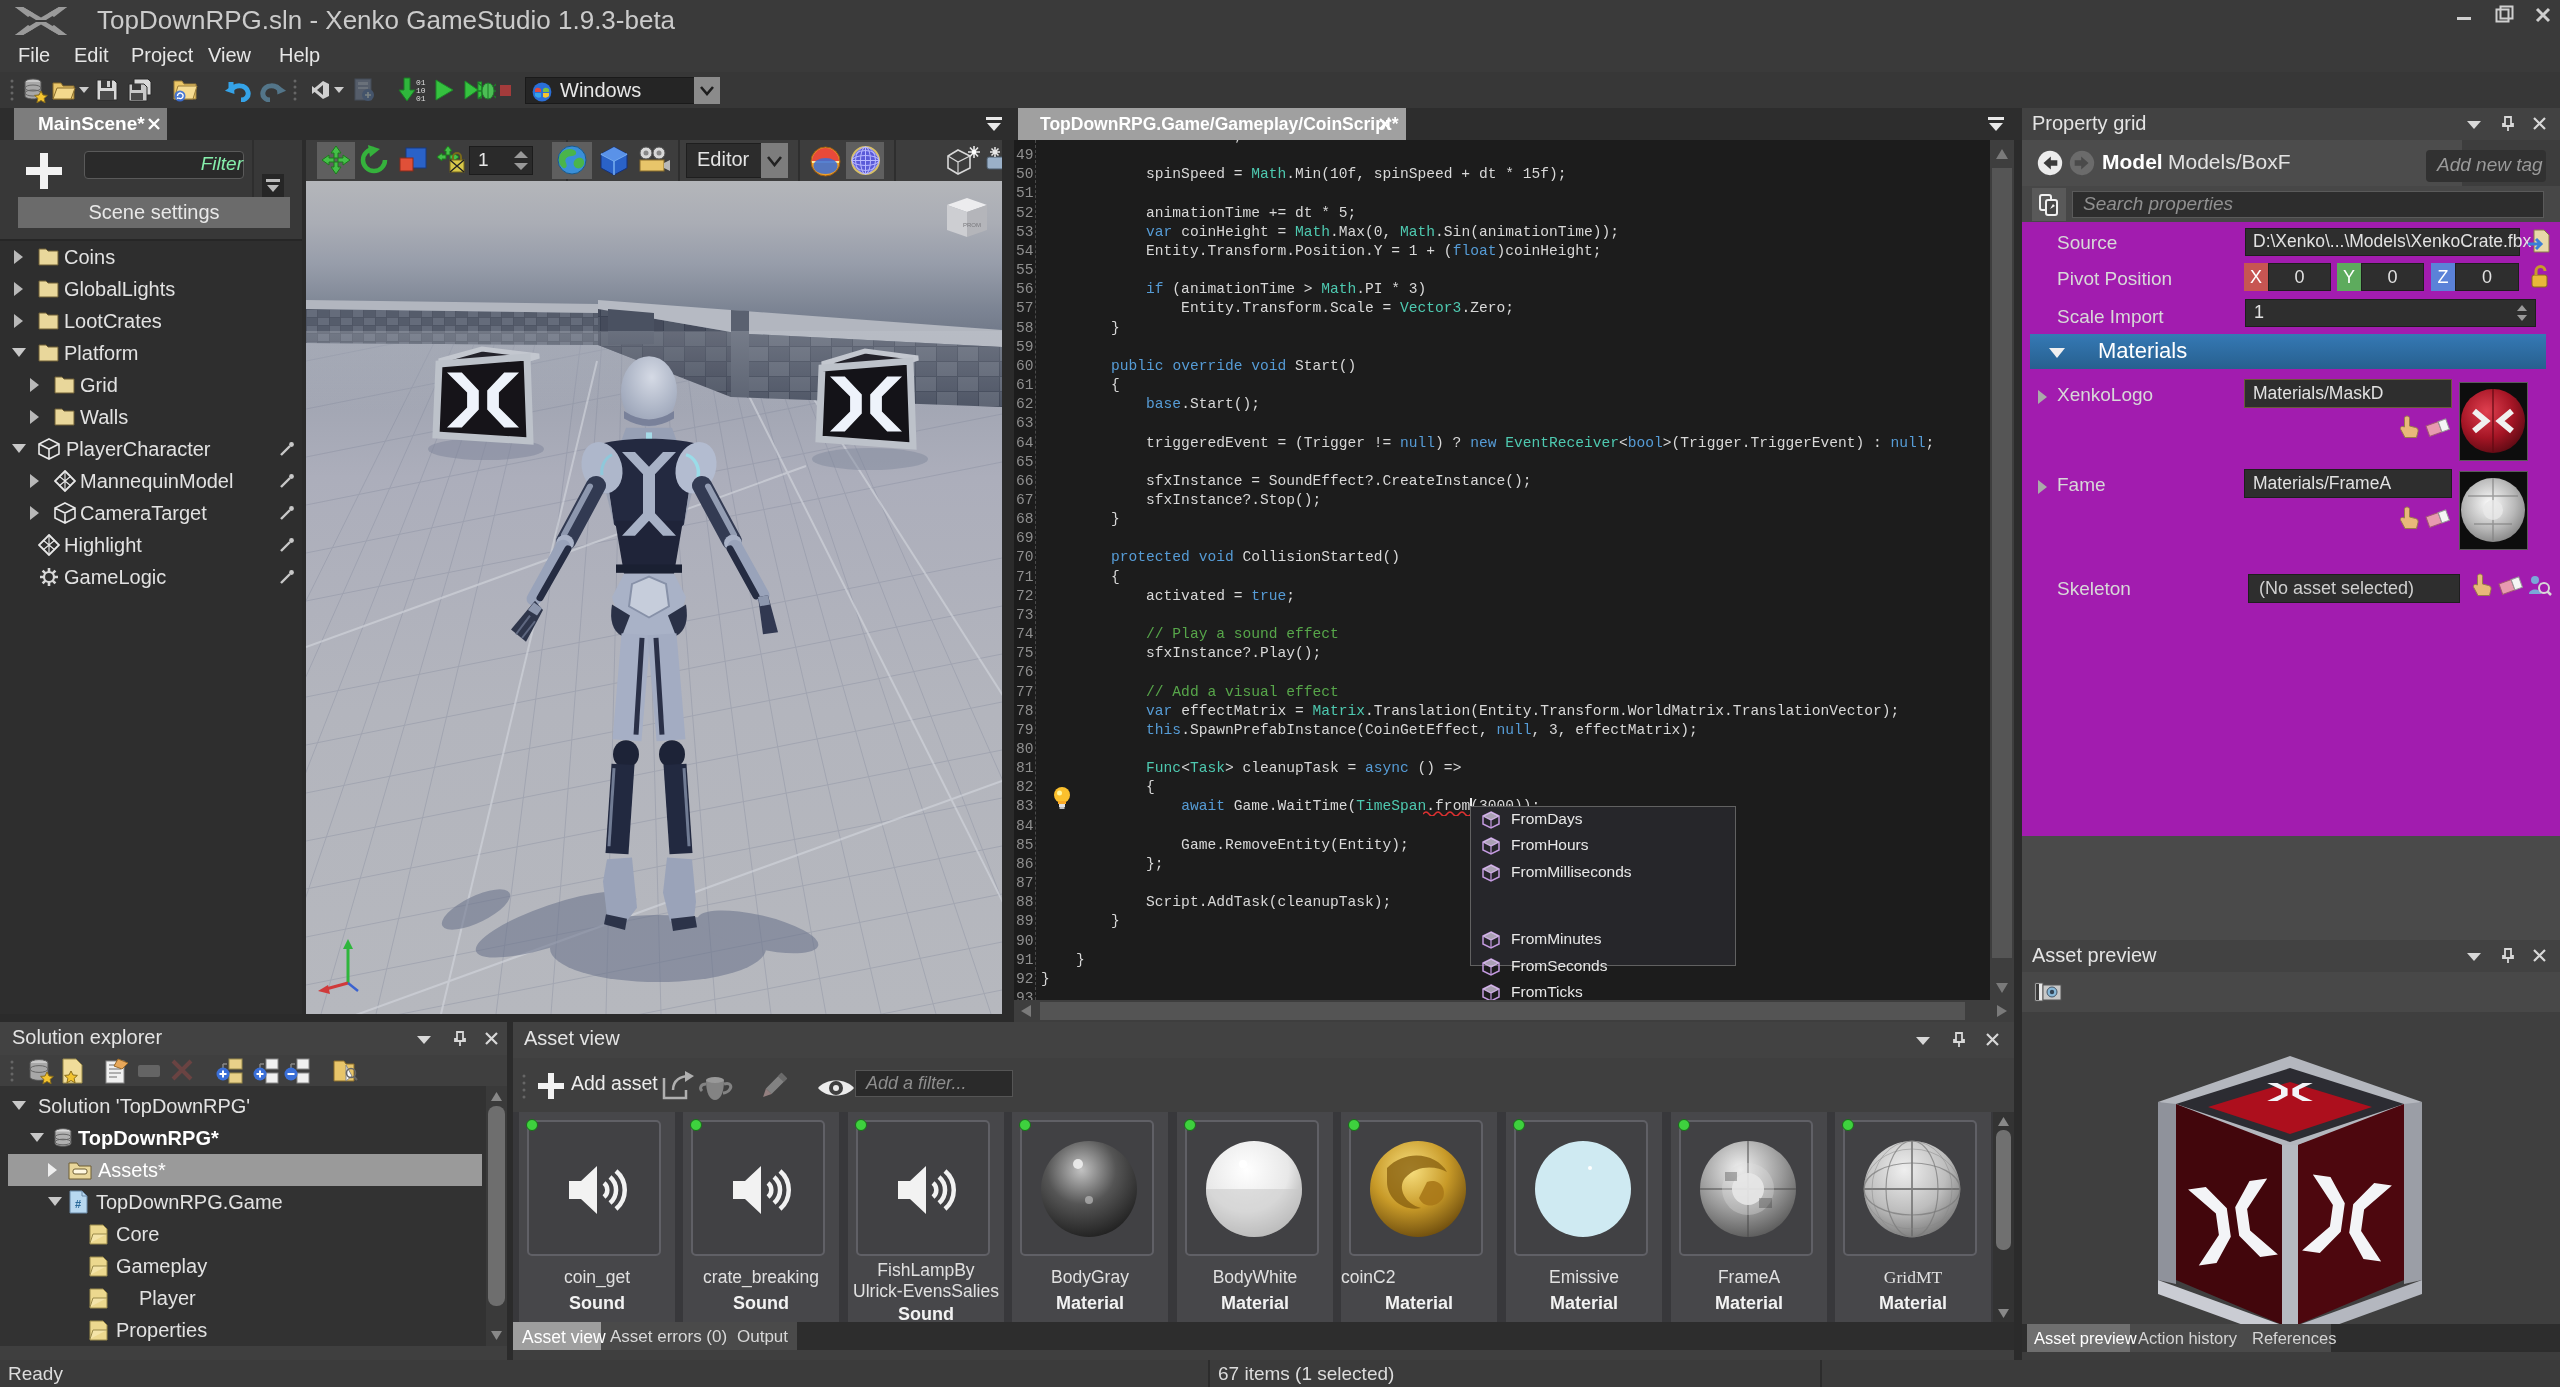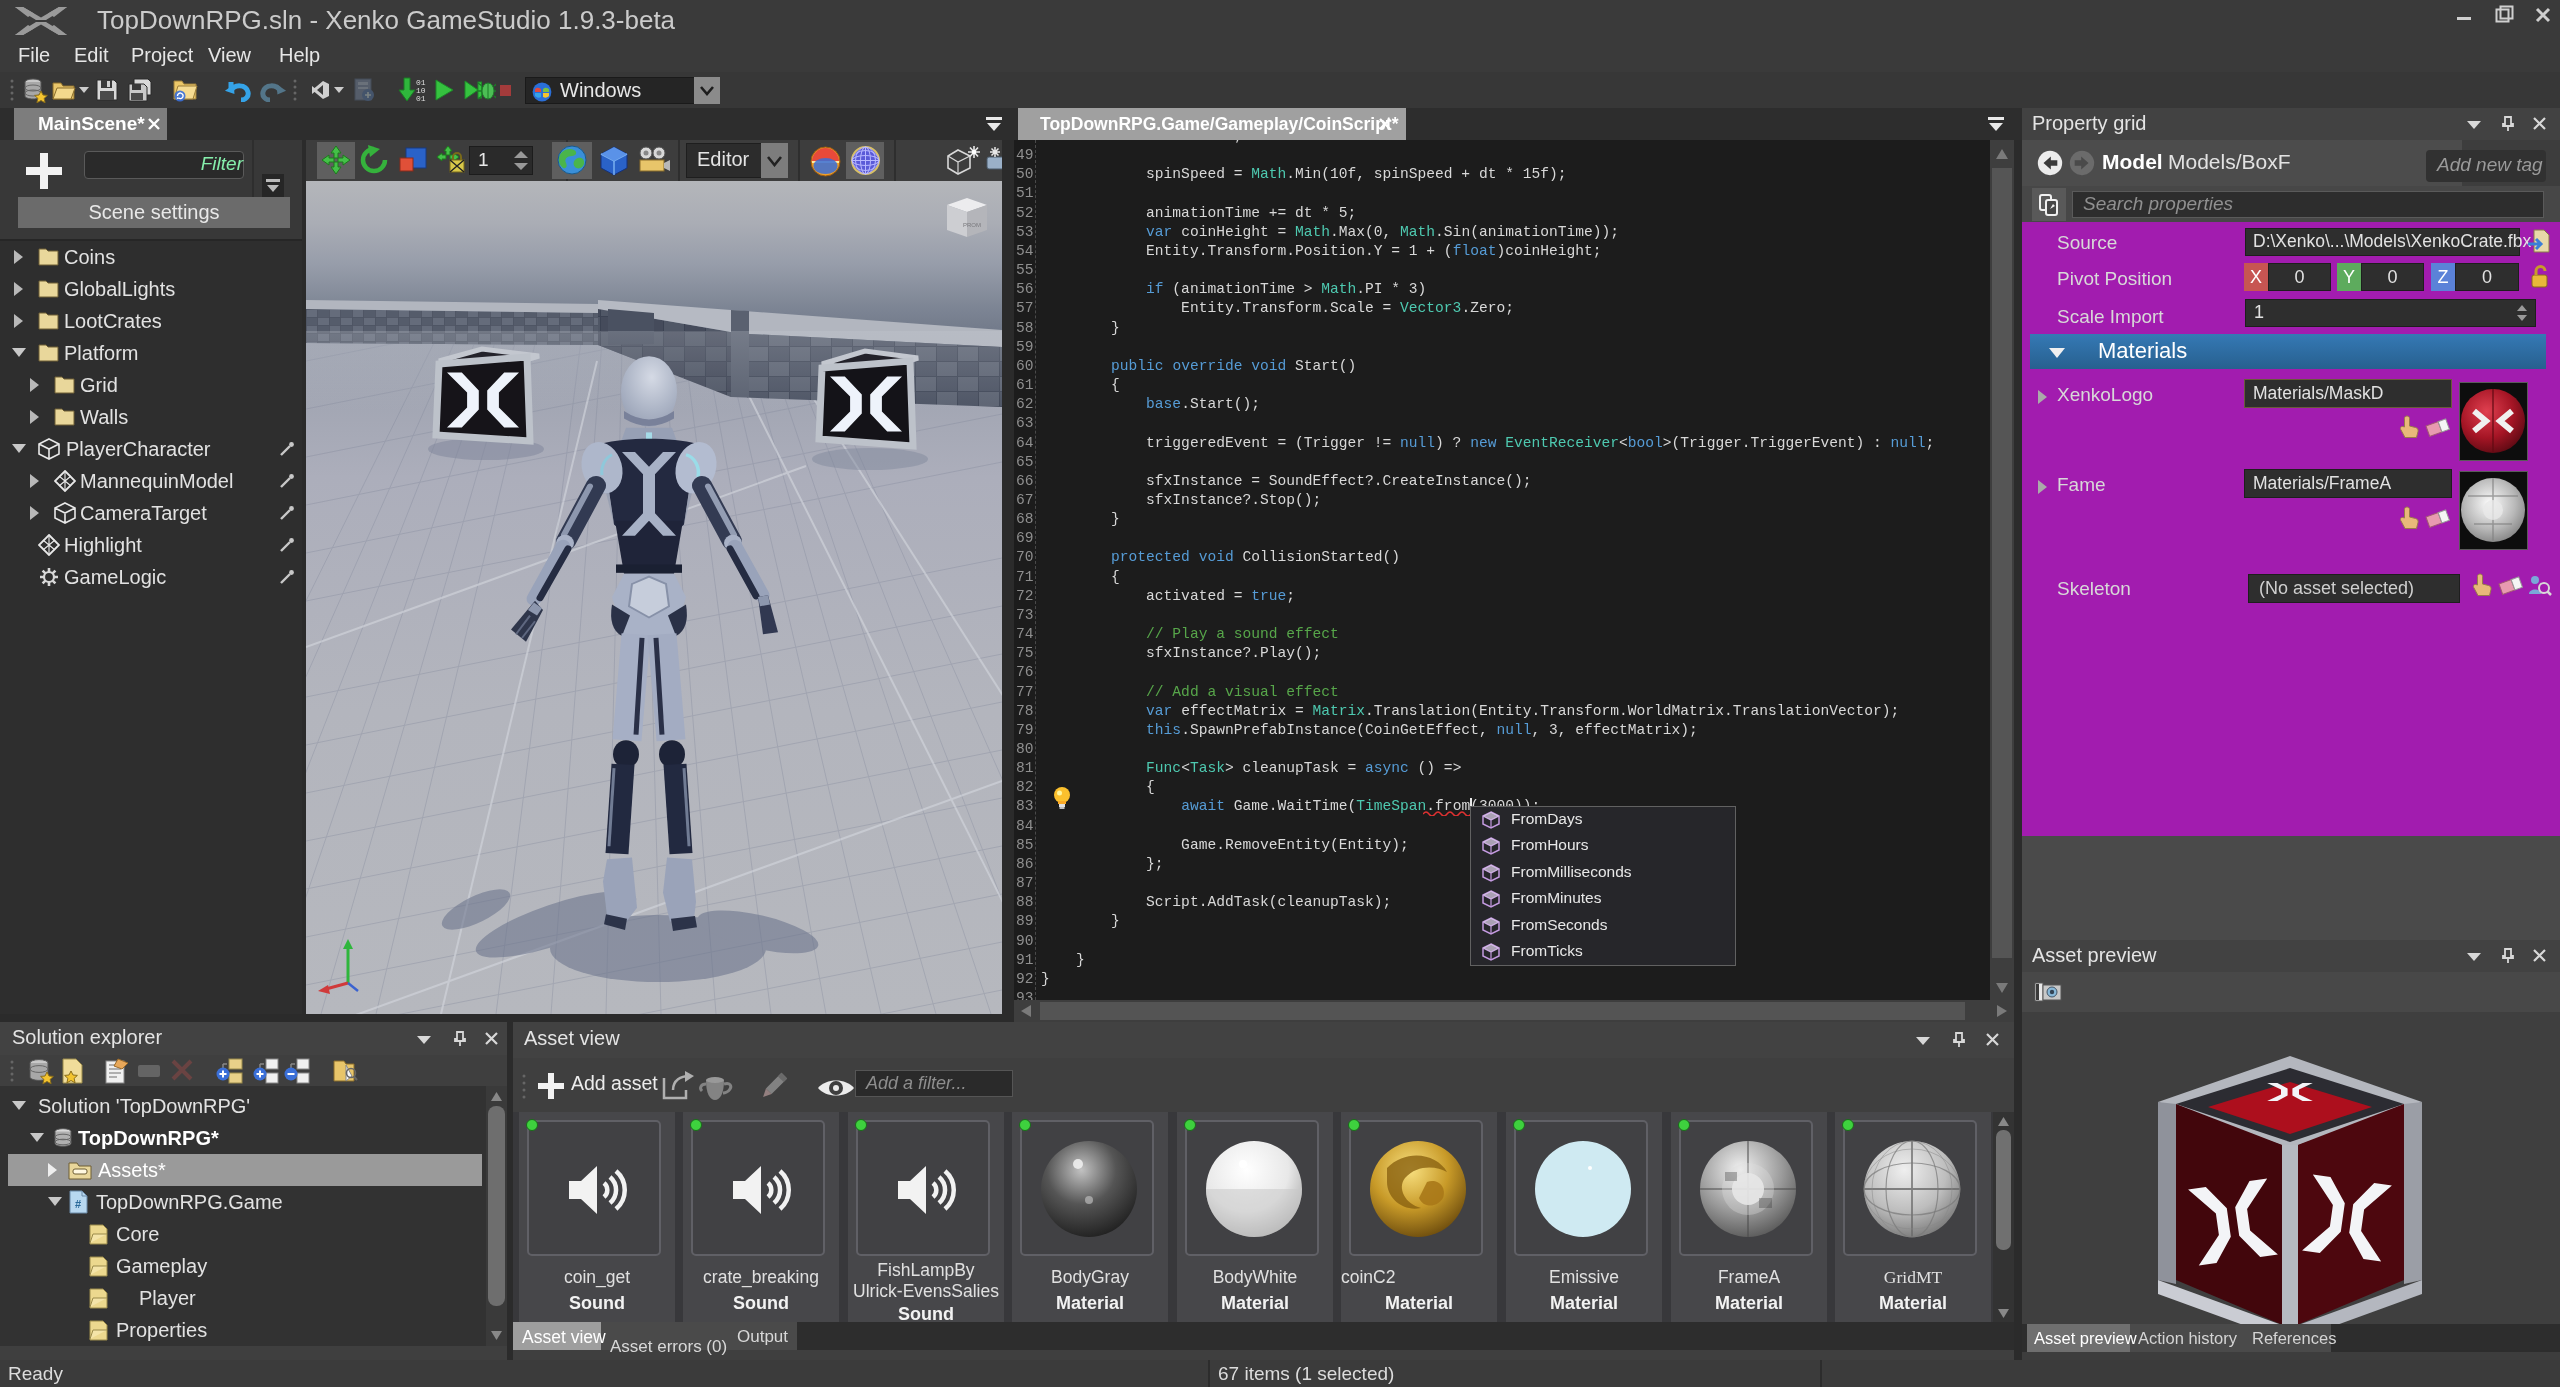--- a/index.html
+++ b/index.html
@@ -741,21 +741,21 @@
         <span class="abs" style="left:40px;top:3px;font-size:15.5px;color:#e8e8e8;">FromHours</span>
       </div>
     <div style="position:relative;height:26.4px;">
         <svg class="abs" style="left:11px;top:4px;" width="18" height="18" viewBox="0 0 18 18">
           <path d="M9 1 L17 5 V13 L9 17 L1 13 V5 Z" fill="none" stroke="#c49ae0" stroke-width="1.5"></path>
           <path d="M1 5 L9 9 L17 5 M9 9 V17" stroke="#c49ae0" stroke-width="1.2" fill="none"></path>
           <path d="M9 1 L17 5 L9 9 L1 5 Z" fill="#e2d4f0" opacity="0.7"></path>
         </svg>
         <span class="abs" style="left:40px;top:3px;font-size:15.5px;color:#e8e8e8;">FromMilliseconds</span>
       </div>
-    <div style="position:relative;height:26.4px;">
+    <div style="position:relative;height:26.4px;margin-top:41px;">
         <svg class="abs" style="left:11px;top:4px;" width="18" height="18" viewBox="0 0 18 18">
           <path d="M9 1 L17 5 V13 L9 17 L1 13 V5 Z" fill="none" stroke="#c49ae0" stroke-width="1.5"></path>
           <path d="M1 5 L9 9 L17 5 M9 9 V17" stroke="#c49ae0" stroke-width="1.2" fill="none"></path>
           <path d="M9 1 L17 5 L9 9 L1 5 Z" fill="#e2d4f0" opacity="0.7"></path>
         </svg>
         <span class="abs" style="left:40px;top:3px;font-size:15.5px;color:#e8e8e8;">FromMinutes</span>
       </div>
     <div style="position:relative;height:26.4px;">
         <svg class="abs" style="left:11px;top:4px;" width="18" height="18" viewBox="0 0 18 18">
           <path d="M9 1 L17 5 V13 L9 17 L1 13 V5 Z" fill="none" stroke="#c49ae0" stroke-width="1.5"></path>
@@ -1343,21 +1343,21 @@
     <div class="abs" style="left:3px;top:18px;width:15px;height:120px;background:#707070;border-radius:7px;"></div>
     <svg class="abs" style="left:4px;top:196px;" width="13" height="11" viewBox="0 0 13 11">
         <path d="M6.5 10 L12 1 L1 1 Z" fill="#888"></path>
       </svg>
   </div>
   <div class="abs" style="left:0;top:300px;width:1501px;height:28px;background:#2d2d2d;">
     <div class="abs" style="left:0;top:0;width:284px;height:28px;background:#4a4a4a;"></div>
     <div class="abs" style="left:0;top:0;width:88px;height:28px;background:#9e9e9e;color:#fff;font-size:17.5px;white-space:nowrap;">
         <span class="abs" style="left:9px;top:5px;">Asset view</span>
       </div>
-    <span class="abs" style="left:97px;top:5px;font-size:17px;color:#d8d8d8;white-space:nowrap;margin-top:10px;">Asset errors (0)</span>
+    <span class="abs" style="left:97px;top:5px;font-size:17px;color:#d8d8d8;white-space:nowrap;">Asset errors (0)</span>
     <span class="abs" style="left:224px;top:5px;font-size:17px;color:#d8d8d8;">Output</span>
   </div>
 </div>
 
 <div class="abs" style="left:0;top:1360px;width:2560px;height:27px;background:#3b3b3b;color:#dcdcdc;font-size:19px;">
   <span class="abs" style="left:8px;top:3px;">Ready</span>
   <div class="abs" style="left:1208px;top:0;width:2px;height:27px;background:#2c2c2c;"></div>
   <span class="abs" style="left:1218px;top:3px;">67 items (1 selected)</span>
   <div class="abs" style="left:1820px;top:0;width:2px;height:27px;background:#2c2c2c;"></div>
 </div>

